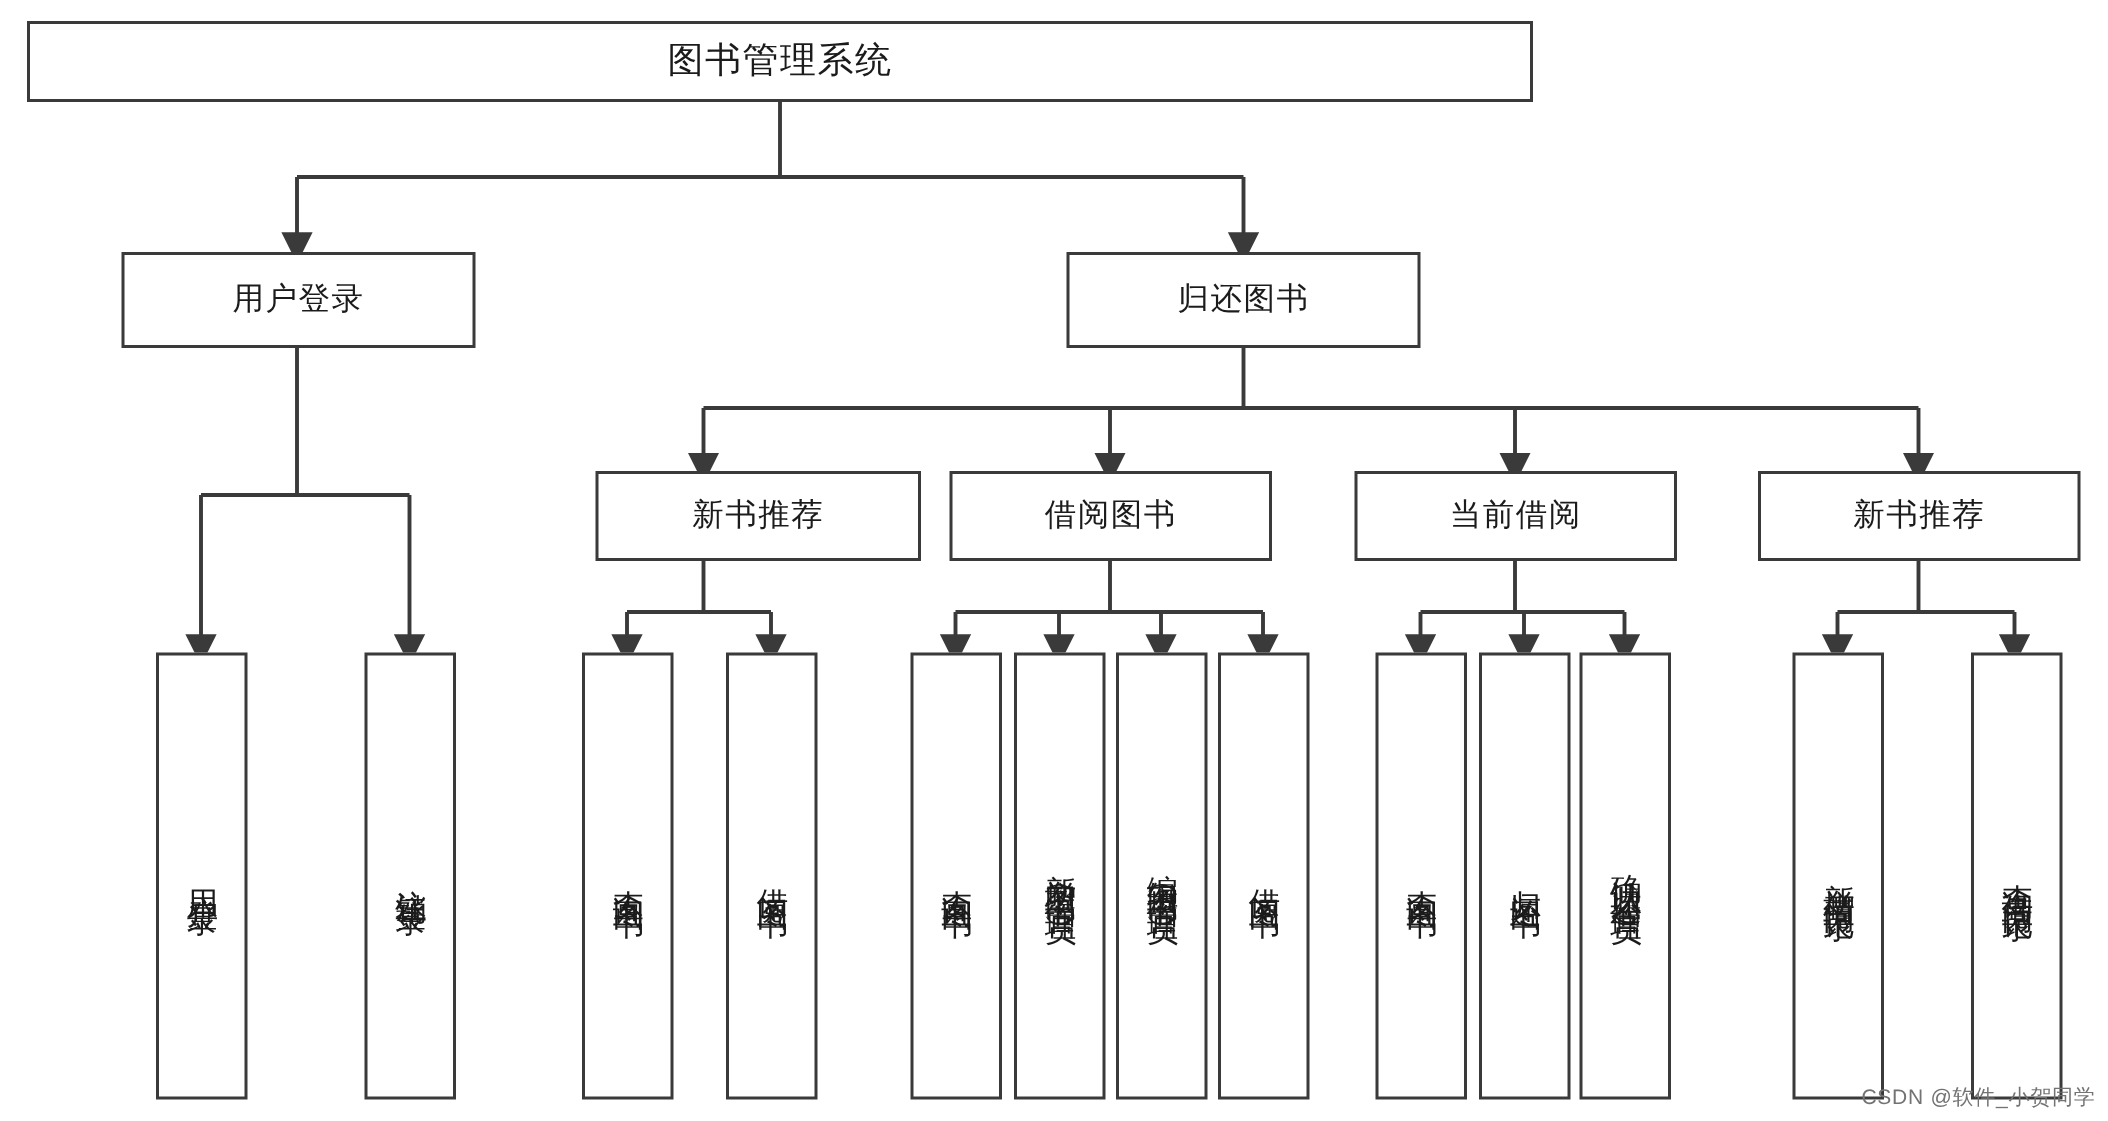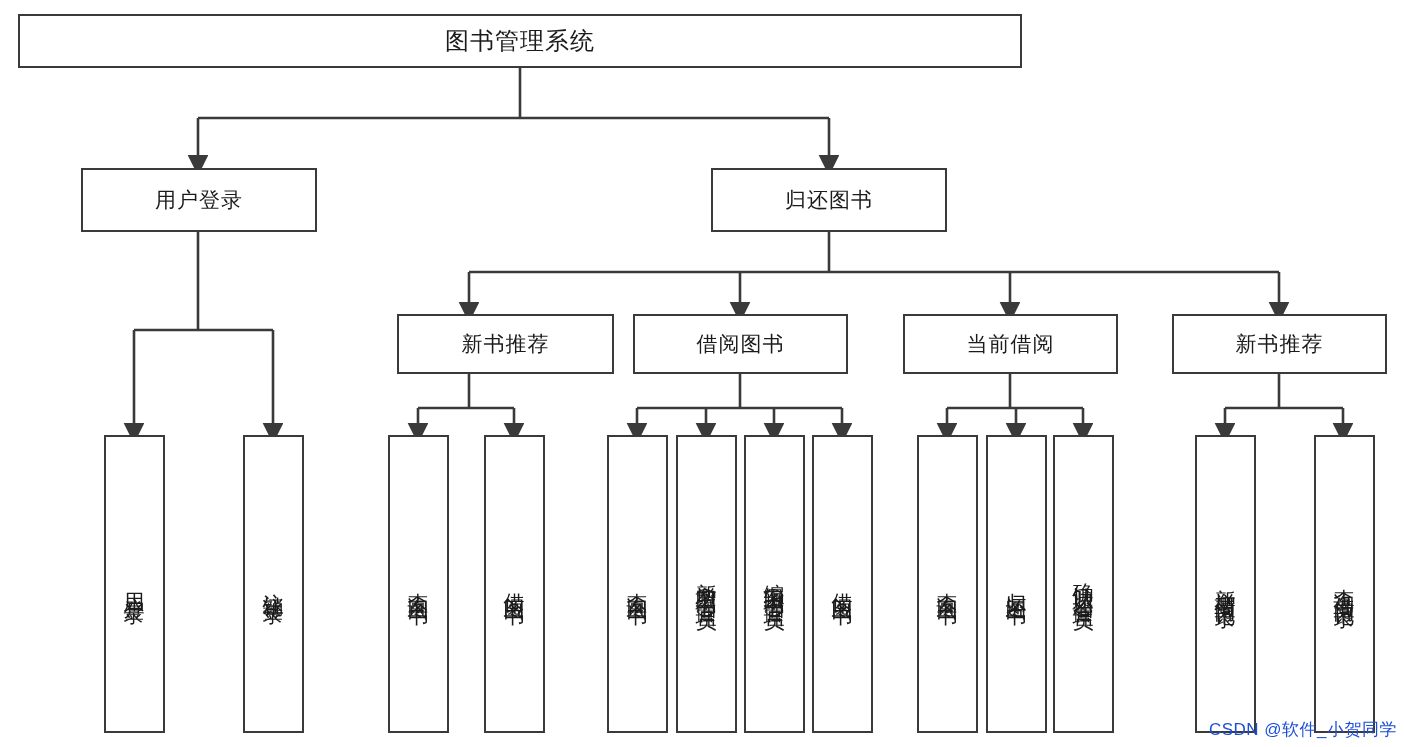--- a/index.html
+++ b/index.html
@@ -57,22 +57,22 @@
     text-orientation: upright;
     letter-spacing: 4px;
     line-height: 1;
     white-space: nowrap;
     max-height: 100%;
   }
   .watermark {
     position: absolute;
     right: 8px;
     bottom: 6px;
-    font-size: 17px;
-    color: #1d4ed8;
+    font-size: 14px;
+    color: #737373;
     letter-spacing: 0.5px;
     z-index: 5;
     white-space: nowrap;
   }
 </style>
 </head>
 <body>
 
 <div id="canvas">
 

